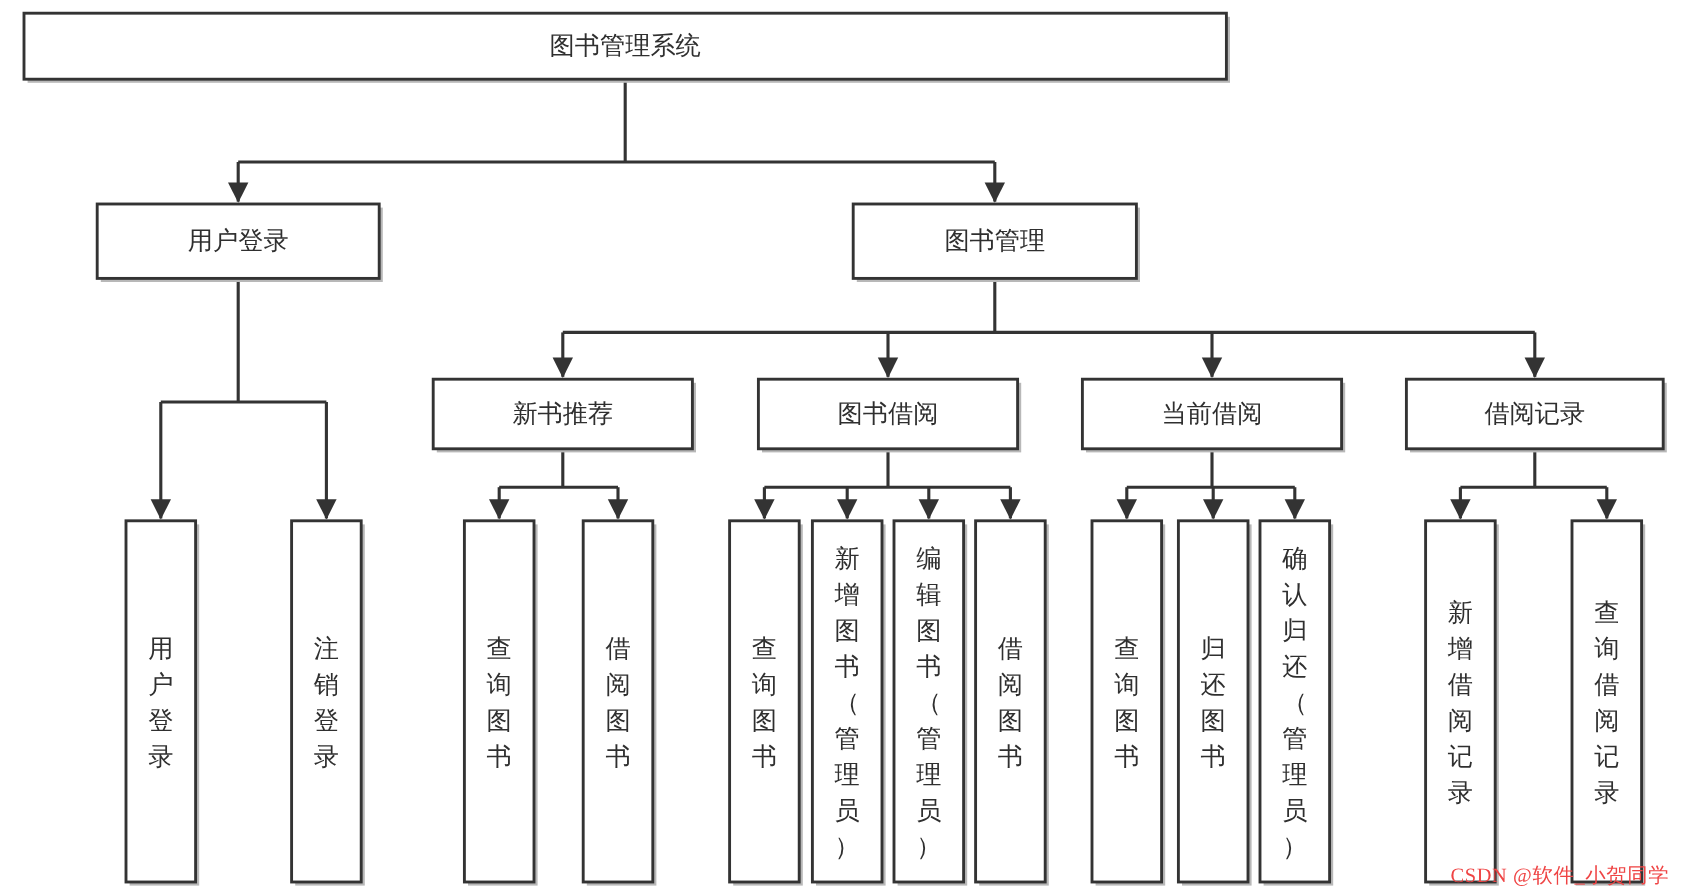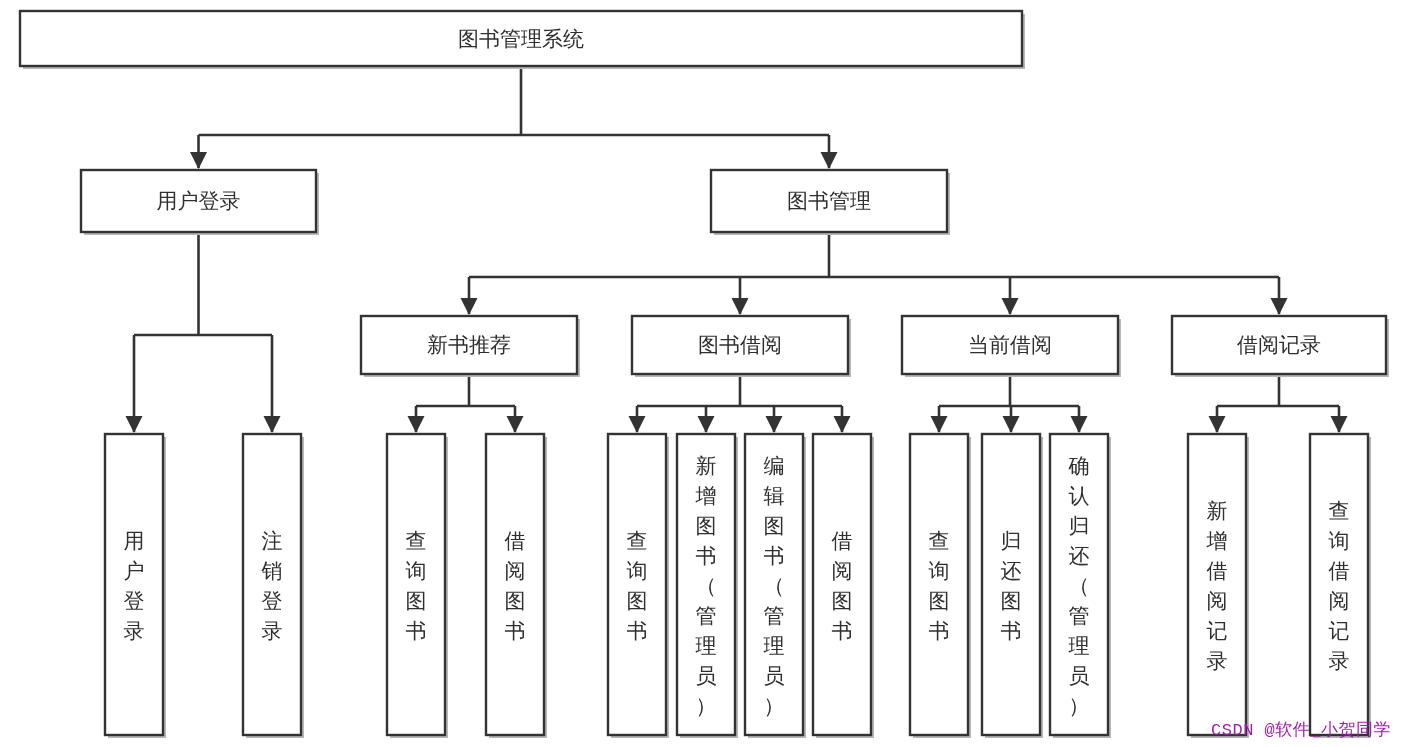--- a/index.html
+++ b/index.html
@@ -51,23 +51,23 @@
   .node-label-v {
     font-family: "DejaVu Sans", "Liberation Sans", sans-serif;
     font-size: 21px;
     fill: #2f2f2f;
     text-anchor: middle;
   }
   .watermark {
     position: absolute;
     right: 14px;
     bottom: 6px;
-    font-family: Liberation Mono, monospace;
+    font-family: Liberation Serif, serif;
     font-size: 17px;
-    color: #a21caf;
+    color: #ef4444;
     white-space: nowrap;
     letter-spacing: 0.5px;
   }
 </style>
 </head>
 <body>
 
 <svg id="diagram" viewBox="0 0 1405 747">
   <g id="connectors-layer">
       <line x1="521" y1="66" x2="521" y2="135" class="connector"></line>

